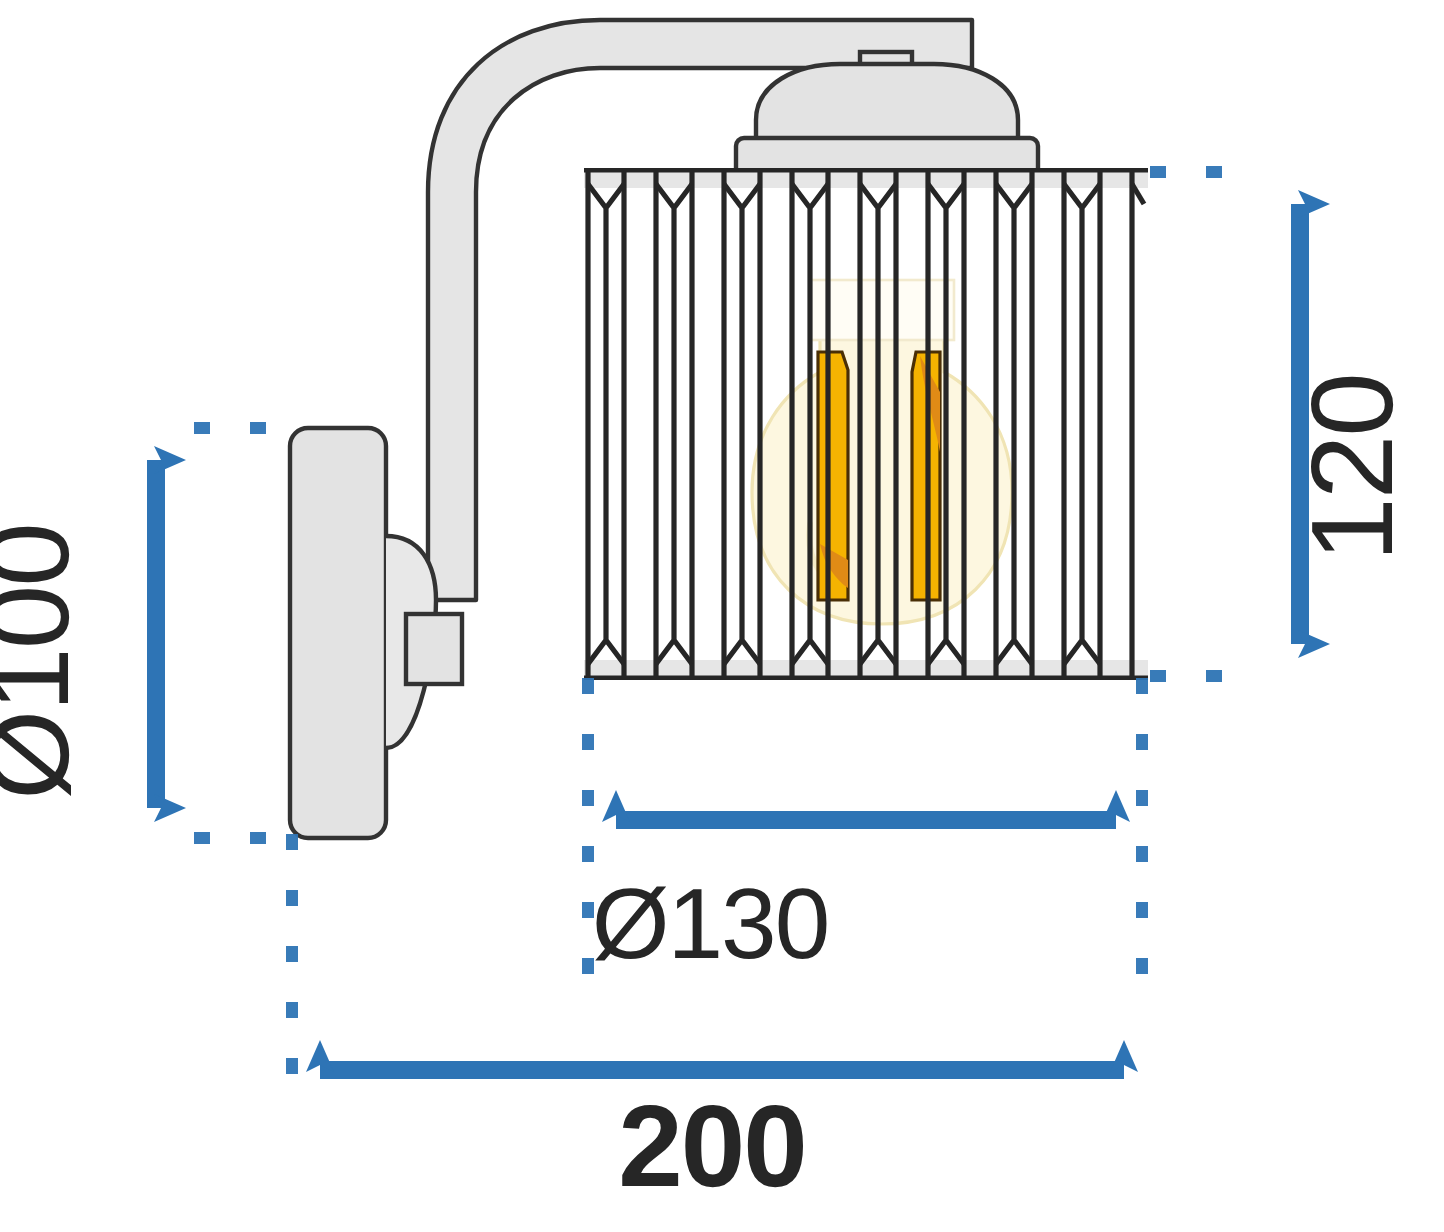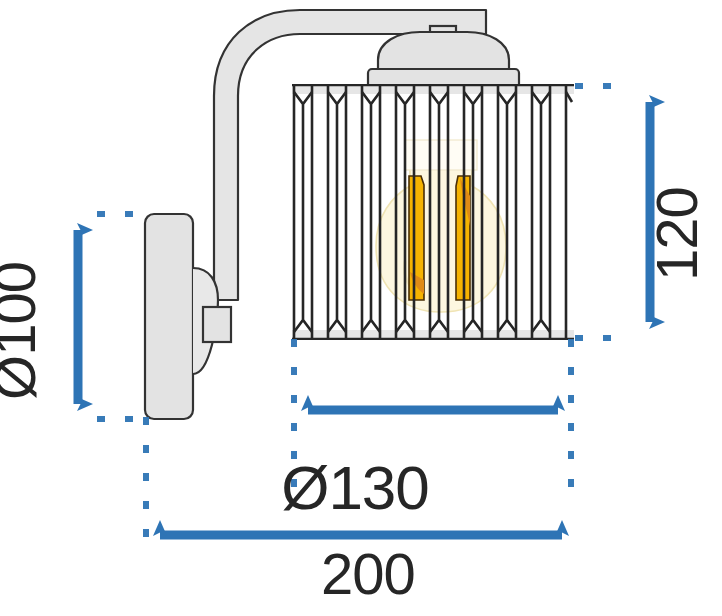--- a/index.html
+++ b/index.html
@@ -46,31 +46,31 @@
     left: 630px;
     top: 205px;
     font-size: 58px;
     transform: rotate(-90deg);
     transform-origin: 50% 50%;
     letter-spacing: -1px;
   }
   #label-d130 {
     left: 355px;
     top: 437px;
-    font-size: 62px;
+    font-size: 50px;
     transform: translateX(-50%);
     letter-spacing: -1px;
-    margin-top: 20px;
   }
   #label-200 {
-    left: 368px;
+    left: 356px;
     top: 545px;
     font-size: 58px;
     transform: translateX(-50%);
     letter-spacing: -1px;
+    font-weight: bold;
   }
 </style>
 </head>
 <body>
 
 <div id="stage">
 
   <svg class="layer" viewBox="0 0 722 616">
     <defs>
       <linearGradient id="glassGrad" x1="0" y1="0" x2="0" y2="1">

